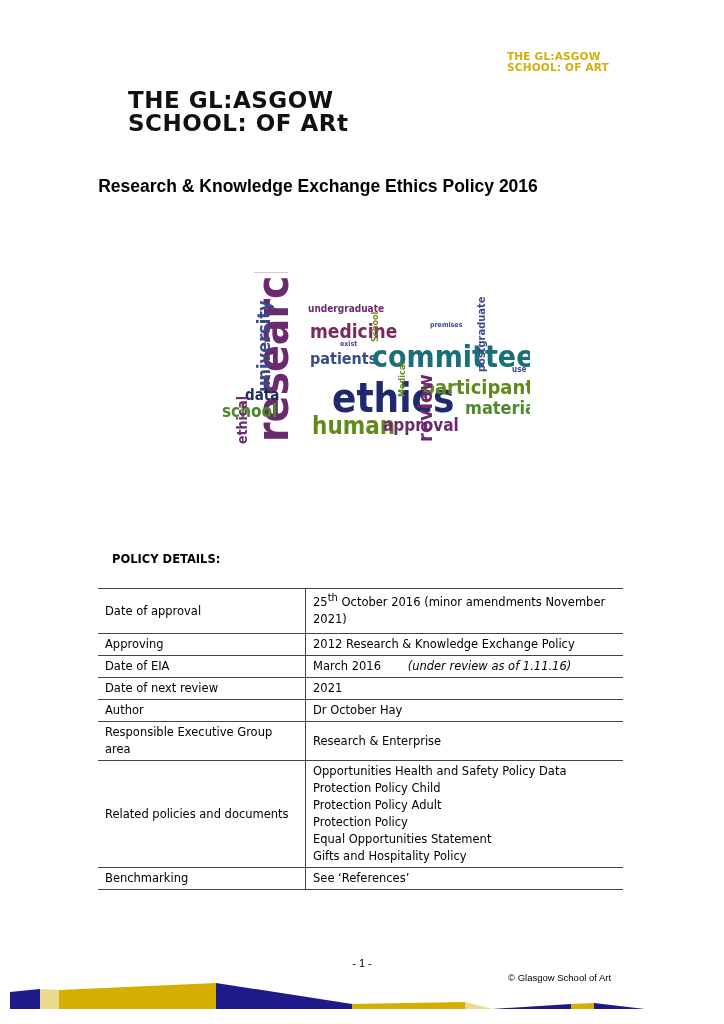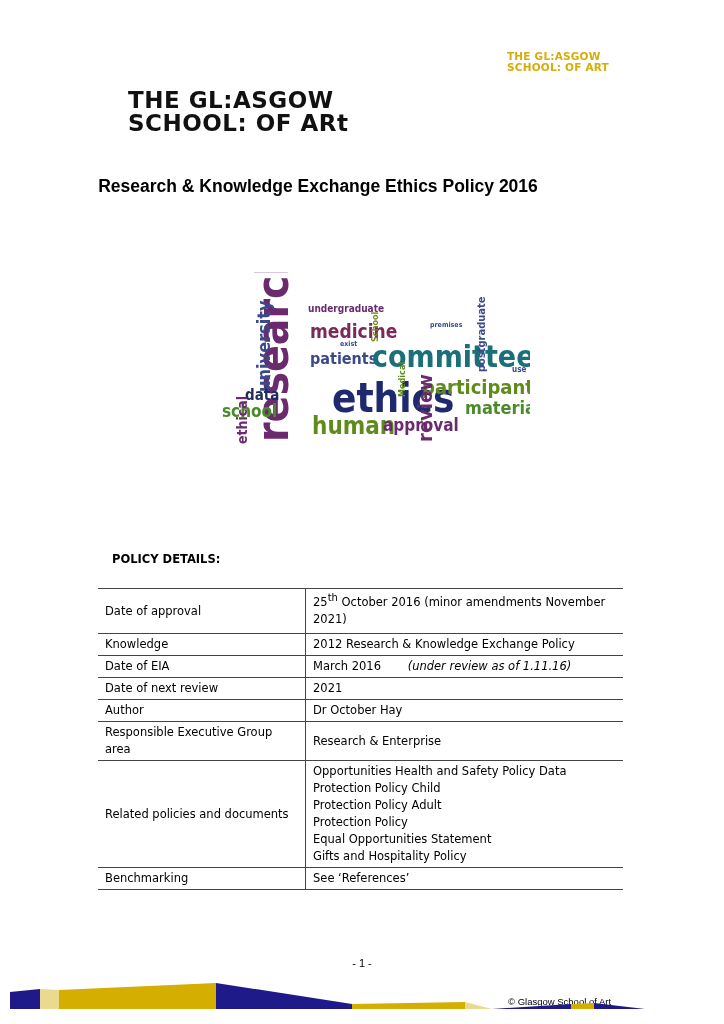--- a/index.html
+++ b/index.html
@@ -21,21 +21,21 @@
                   border-collapse: collapse; font-family: "DejaVu Sans", sans-serif; font-size: 11.5px; }
   table.details td { border-top: 1.5px solid #444; border-bottom: 1.5px solid #444;
                      padding: 2px 7px; vertical-align: middle; line-height: 17px; }
   table.details td.label { width: 193px; border-right: 1px solid #444; }
   table.details tr:first-child td { padding-top: 5px; padding-bottom: 5px; }
   sup { font-size: 10px; vertical-align: super; line-height: 0; }
   .italic { font-style: italic; margin-left: 23px; }
   .line { display: block; }
   .page-num { position: absolute; left: 0; width: 724px; text-align: center; top: 957px;
               font-size: 11px; }
-  .copyright { position: absolute; left: 508px; top: 972px; font-size: 9.5px; margin-top: 24px; }
+  .copyright { position: absolute; left: 508px; top: 972px; font-size: 9.5px; }
   .band { position: absolute; left: 0; top: 975px; width: 724px; height: 40px; }
 </style>
 </head>
 <body>
 
 <div class="logo-small">
   <span class="logo-line">THE GL:ASGOW</span>
   <span class="logo-line">SCHOOL: OF ART</span>
 </div>
 
@@ -74,21 +74,21 @@
 
 <div class="section-heading">POLICY DETAILS:</div>
 
 <table class="details">
   <tbody>
       <tr>
     <td class="label">Date of approval</td>
     <td><span>25</span><sup>th</sup><span> October 2016 (minor amendments November 2021)</span></td>
   </tr>
   <tr>
-    <td class="label">Knowledge</td>
+    <td class="label">Approving</td>
     <td>2012 Research &amp; Knowledge Exchange Policy</td>
   </tr>
   <tr>
     <td class="label">Date of EIA</td>
     <td><span>March 2016 </span><span class="italic">(under review as of 1.11.16)</span></td>
   </tr>
   <tr>
     <td class="label">Date of next review</td>
     <td>2021</td>
   </tr>

